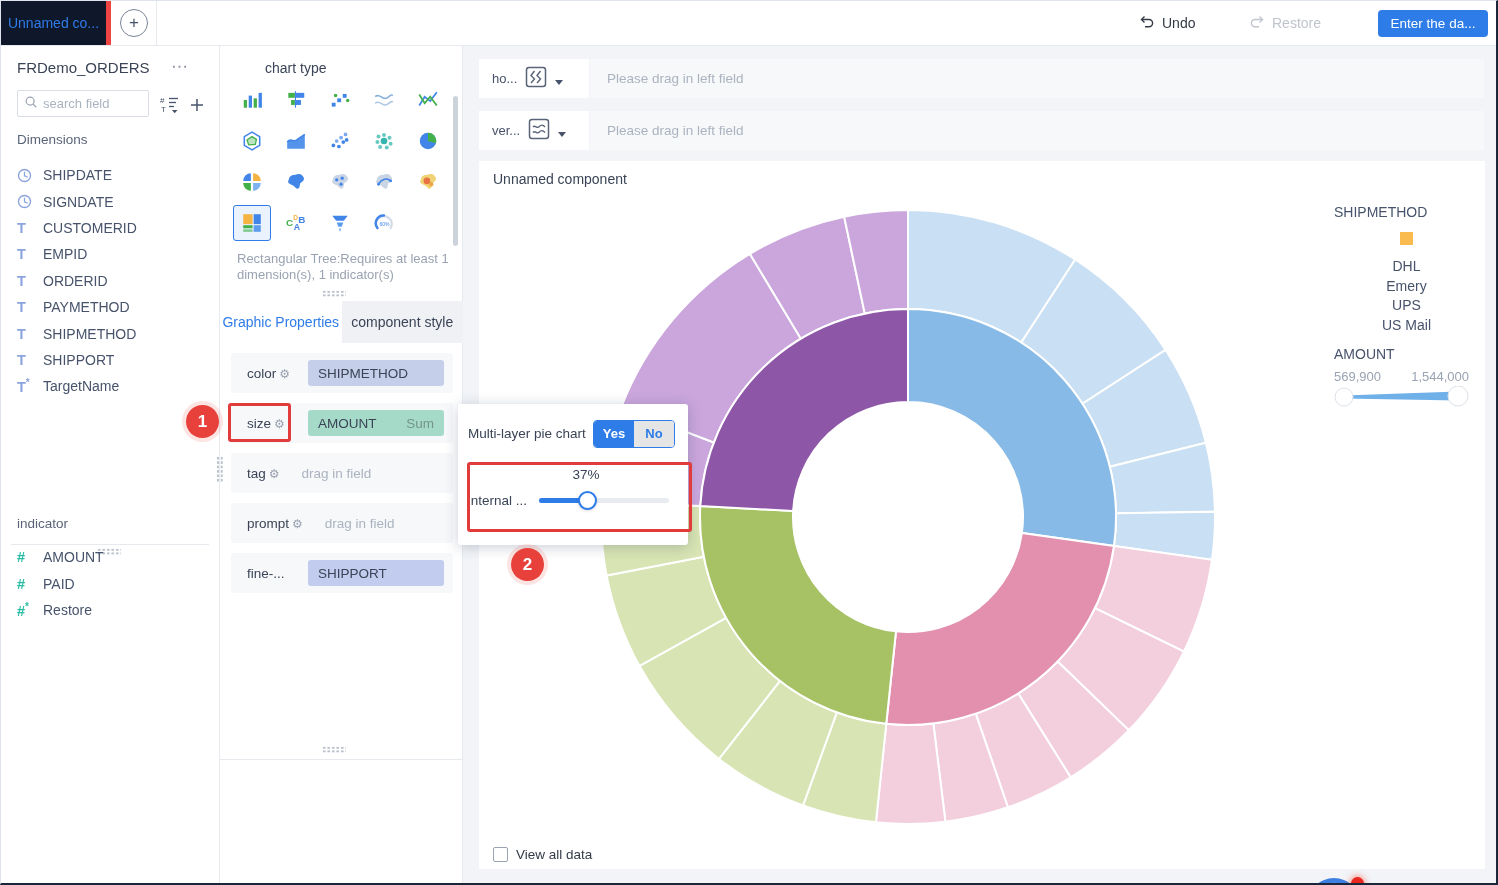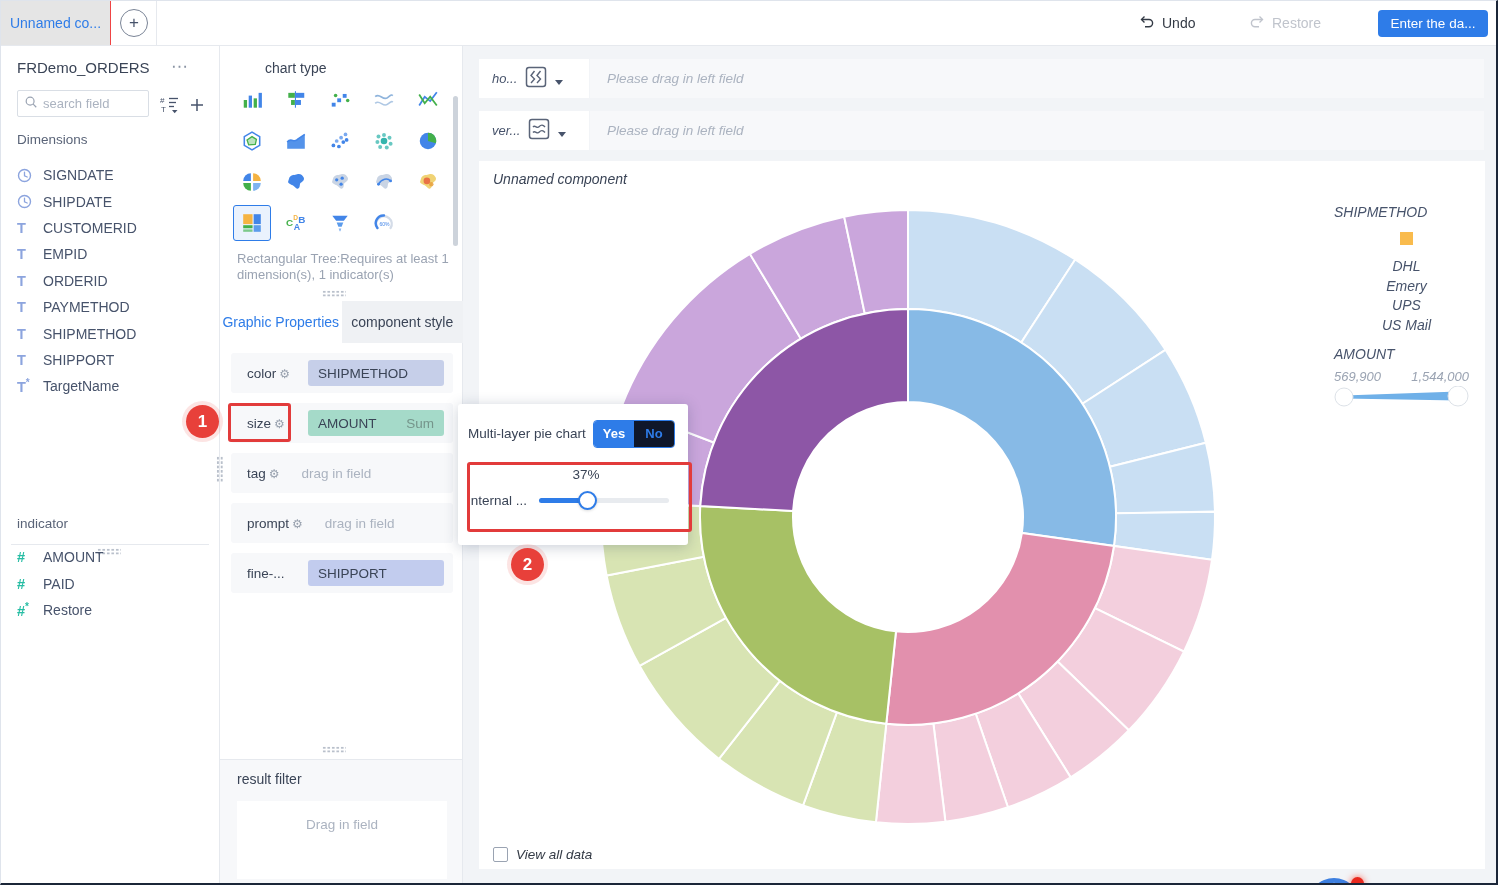--- a/index.html
+++ b/index.html
@@ -4,21 +4,21 @@
 <style>
   * { margin:0; padding:0; box-sizing:border-box; }
   body { font-family:"Liberation Sans", sans-serif; background:#fff; }
   .app { position:relative; width:1498px; height:885px; background:#F2F4F7; overflow:hidden;
          border-top:1px solid #DFE4EC; border-left:1px solid #DFE4EC;
          border-right:2px solid #1B2638; border-bottom:2px solid #1B2638; }
 
   
   .toolbar { position:absolute; left:0; top:0; right:0; height:45px; background:#fff; border-bottom:1px solid #E6E9EE; z-index:10; }
   .tab-first { position:absolute; left:0; top:0; width:110px; height:44px; line-height:44px; text-align:center;
-               color:#2E7CE8; font-size:14px; background:#e5e5e5; border-right:1px solid #ef4444; cursor:pointer;
+               color:#2E7CE8; font-size:14px; background:#0f172a; border-right:5px solid #ef4444; cursor:pointer;
                white-space:nowrap; overflow:hidden; }
   .add-tab { position:absolute; left:119px; top:8px; width:28px; height:28px; border-radius:50%;
              border:1px solid #7A8496; background:#fff; color:#47536B; font-size:17px; line-height:25px; text-align:center; cursor:pointer; }
   .toolbar-sep { position:absolute; left:155px; top:0; width:1px; height:44px; background:#E6E9EE; }
   .tool-act { position:absolute; top:0; height:44px; display:flex; align-items:center; gap:7px; font-size:14px; cursor:pointer; }
   .undo { left:1138px; color:#333A45; }
   .restore { left:1248px; color:#C0C4CC; }
   .enter-btn { position:absolute; left:1377px; top:9px; width:110px; height:27px; background:#2E7CE8; color:#fff;
                border:none; border-radius:4px; font-size:13.5px; font-family:"Liberation Sans",sans-serif; cursor:pointer; white-space:nowrap; }
 
@@ -66,21 +66,21 @@
   .pill .sfx { margin-left:auto; color:#75958B; }
   .drop-ph { margin-left:22px; font-size:13.5px; color:#ABB3C0; }
   .rf-divider { position:absolute; left:0; top:713px; width:243px; height:1px; background:#E6E9EE; }
   .rf-area { position:absolute; left:0; top:714px; width:242px; bottom:0; background:#F7F8FA; }
   .rf-box { position:absolute; left:17px; top:41px; width:210px; height:78px; background:#fff; text-align:center;
             padding-top:16px; font-size:13.5px; color:#ABB3C0; cursor:pointer; }
   .grip-v { position:absolute; left:215px; top:455px; width:8px; height:26px; z-index:12;
             background-image:radial-gradient(circle, #B9C0CB 1px, rgba(0,0,0,0) 1.3px); background-size:3.8px 4.4px; cursor:col-resize; }
 
   
-  .canvas { position:absolute; left:478px; top:45px; width:1006px; bottom:0;font-style:italic; }
+  .canvas { position:absolute; left:478px; top:45px; width:1006px; bottom:0; }
   .drop-row-label { position:absolute; left:0; width:110px; height:39px; background:#fff; display:flex; align-items:center; padding-left:13px; gap:8px; }
   .drop-row-label .dr-txt { font-size:13px; color:#47536B; }
   .caret { width:0; height:0; border-left:4.5px solid rgba(0,0,0,0); border-right:4.5px solid rgba(0,0,0,0); border-top:5.5px solid #47536B; margin-top:8px; }
   .drop-row-field { position:absolute; left:111px; width:894px; height:39px; background:#F7F8FA; display:flex; align-items:center; padding-left:17px; }
   .drop-row-field .ph { font-size:13.5px; color:#ABB3C0; }
   .chart-card { position:absolute; left:0; top:115px; width:1006px; height:708px; background:#fff; }
   .comp-title { position:absolute; left:14px; top:10px; font-size:14px; color:#3A4456; }
   #donut { position:absolute; left:109px; top:36px; }
   .legend { position:absolute; left:855px; top:43px; width:145px; }
   .lg-title { font-size:14px; color:#47536B; }
@@ -95,21 +95,21 @@
   .cb { width:15px; height:15px; border:1px solid #9AA3B2; border-radius:2px; background:#fff; }
   .view-all span { font-size:13.5px; color:#333A45; }
 
   
   .popup { position:absolute; left:457px; top:403px; width:230px; height:141px; background:#fff; border-radius:3px;
            box-shadow:0 2px 14px rgba(40,60,90,.25); z-index:30; }
   .popup-label { position:absolute; left:10px; top:22px; font-size:13.5px; color:#3A4456; }
   .toggle { position:absolute; left:135px; top:16px; display:flex; border:1px solid #2E7CE8; border-radius:4px; overflow:hidden; }
   .tg { width:40px; height:26px; line-height:26px; text-align:center; font-size:13px; font-weight:bold; cursor:pointer; }
   .tg-yes { background:#2E7CE8; color:#fff; }
-  .tg-no { background:#0f172a; color:#2E7CE8; }
+  .tg-no { background:#e5e5e5; color:#2E7CE8; }
   .popup-value { position:absolute; left:100px; top:63px; width:56px; text-align:center; font-size:13.5px; color:#3A4456; }
   .popup-slider-label { position:absolute; left:9px; top:89px; font-size:13.5px; color:#3A4456; }
   .slider { position:absolute; left:81px; top:87px; width:130px; height:19px; cursor:pointer; }
   .slider-track { position:absolute; left:0; right:0; top:7px; height:5px; border-radius:3px; background:#E8EBEF; }
   .slider-fill { position:absolute; left:0; top:7px; height:5px; border-radius:3px; background:#2E7CE8; }
   .slider-handle { position:absolute; top:0; width:19px; height:19px; border-radius:50%; background:#fff; border:2px solid #2E7CE8; margin-left:-9px; box-shadow:0 1px 3px rgba(0,0,0,.15); }
 
   
   .anno-box { position:absolute; border:3px solid #E23B3B; border-radius:3px; z-index:40; pointer-events:none; }
   .anno-badge { position:absolute; width:33px; height:33px; border-radius:50%; background:#E8403A; color:#fff; font-size:17px;
@@ -170,30 +170,30 @@
         </svg></span>
     <div class="sec-label" style="left:16px; top:86px;">Dimensions</div>
     <div class="field-list" id="dimensions-list" style="top:116px;">
         <div class="field-item">
           <span class="fi-ico">
             <svg width="15" height="15" viewBox="0 0 15 15">
               <circle cx="7.5" cy="7.5" r="6" fill="none" stroke="#8CA4DE" stroke-width="1.4"></circle>
               <path d="M7.5,4.2 L7.5,7.8 L10.2,9" stroke="#8CA4DE" stroke-width="1.3" fill="none" stroke-linecap="round"></path>
             </svg>
           </span>
-          <span class="fi-label">SIGNDATE</span>
+          <span class="fi-label">SHIPDATE</span>
         </div>
         <div class="field-item">
           <span class="fi-ico">
             <svg width="15" height="15" viewBox="0 0 15 15">
               <circle cx="7.5" cy="7.5" r="6" fill="none" stroke="#8CA4DE" stroke-width="1.4"></circle>
               <path d="M7.5,4.2 L7.5,7.8 L10.2,9" stroke="#8CA4DE" stroke-width="1.3" fill="none" stroke-linecap="round"></path>
             </svg>
           </span>
-          <span class="fi-label">SHIPDATE</span>
+          <span class="fi-label">SIGNDATE</span>
         </div>
         <div class="field-item">
           <span class="fi-ico">
             <span class="ticon">T</span>
           </span>
           <span class="fi-label">CUSTOMERID</span>
         </div>
         <div class="field-item">
           <span class="fi-ico">
             <span class="ticon">T</span>
@@ -437,24 +437,20 @@
         </div>
         <div class="prop-row">
           <span class="prop-label">fine-...</span>
           <span class="pill" style="background:#C2CCEE">
             <span>SHIPPORT</span>
           </span>
         </div>
       </div>
     <div class="grip-h" style="left:102px; top:700px;"></div>
     <div class="rf-divider"></div>
-    <div class="rf-area">
-      <div class="cp-label" style="left:17px; top:11px;">result filter</div>
-      <div class="rf-box">Drag in field</div>
-    </div>
   </section>
   <div class="grip-v"></div>
 
   <main class="canvas">
     <div id="drop-rows">
         <div class="drop-row-label" style="top: 13px;">
           <span class="dr-txt">ho...</span>
           <span><svg width="22" height="22" viewBox="0 0 22 22">
               <rect x="1.5" y="1.5" width="19" height="19" rx="2.5" fill="none" stroke="#5A6478" stroke-width="1.5"></rect>
               <path d="M9.5,5 L6,9.5 L9.5,13 L6,17" stroke="#5A6478" stroke-width="1.4" fill="none"></path>

